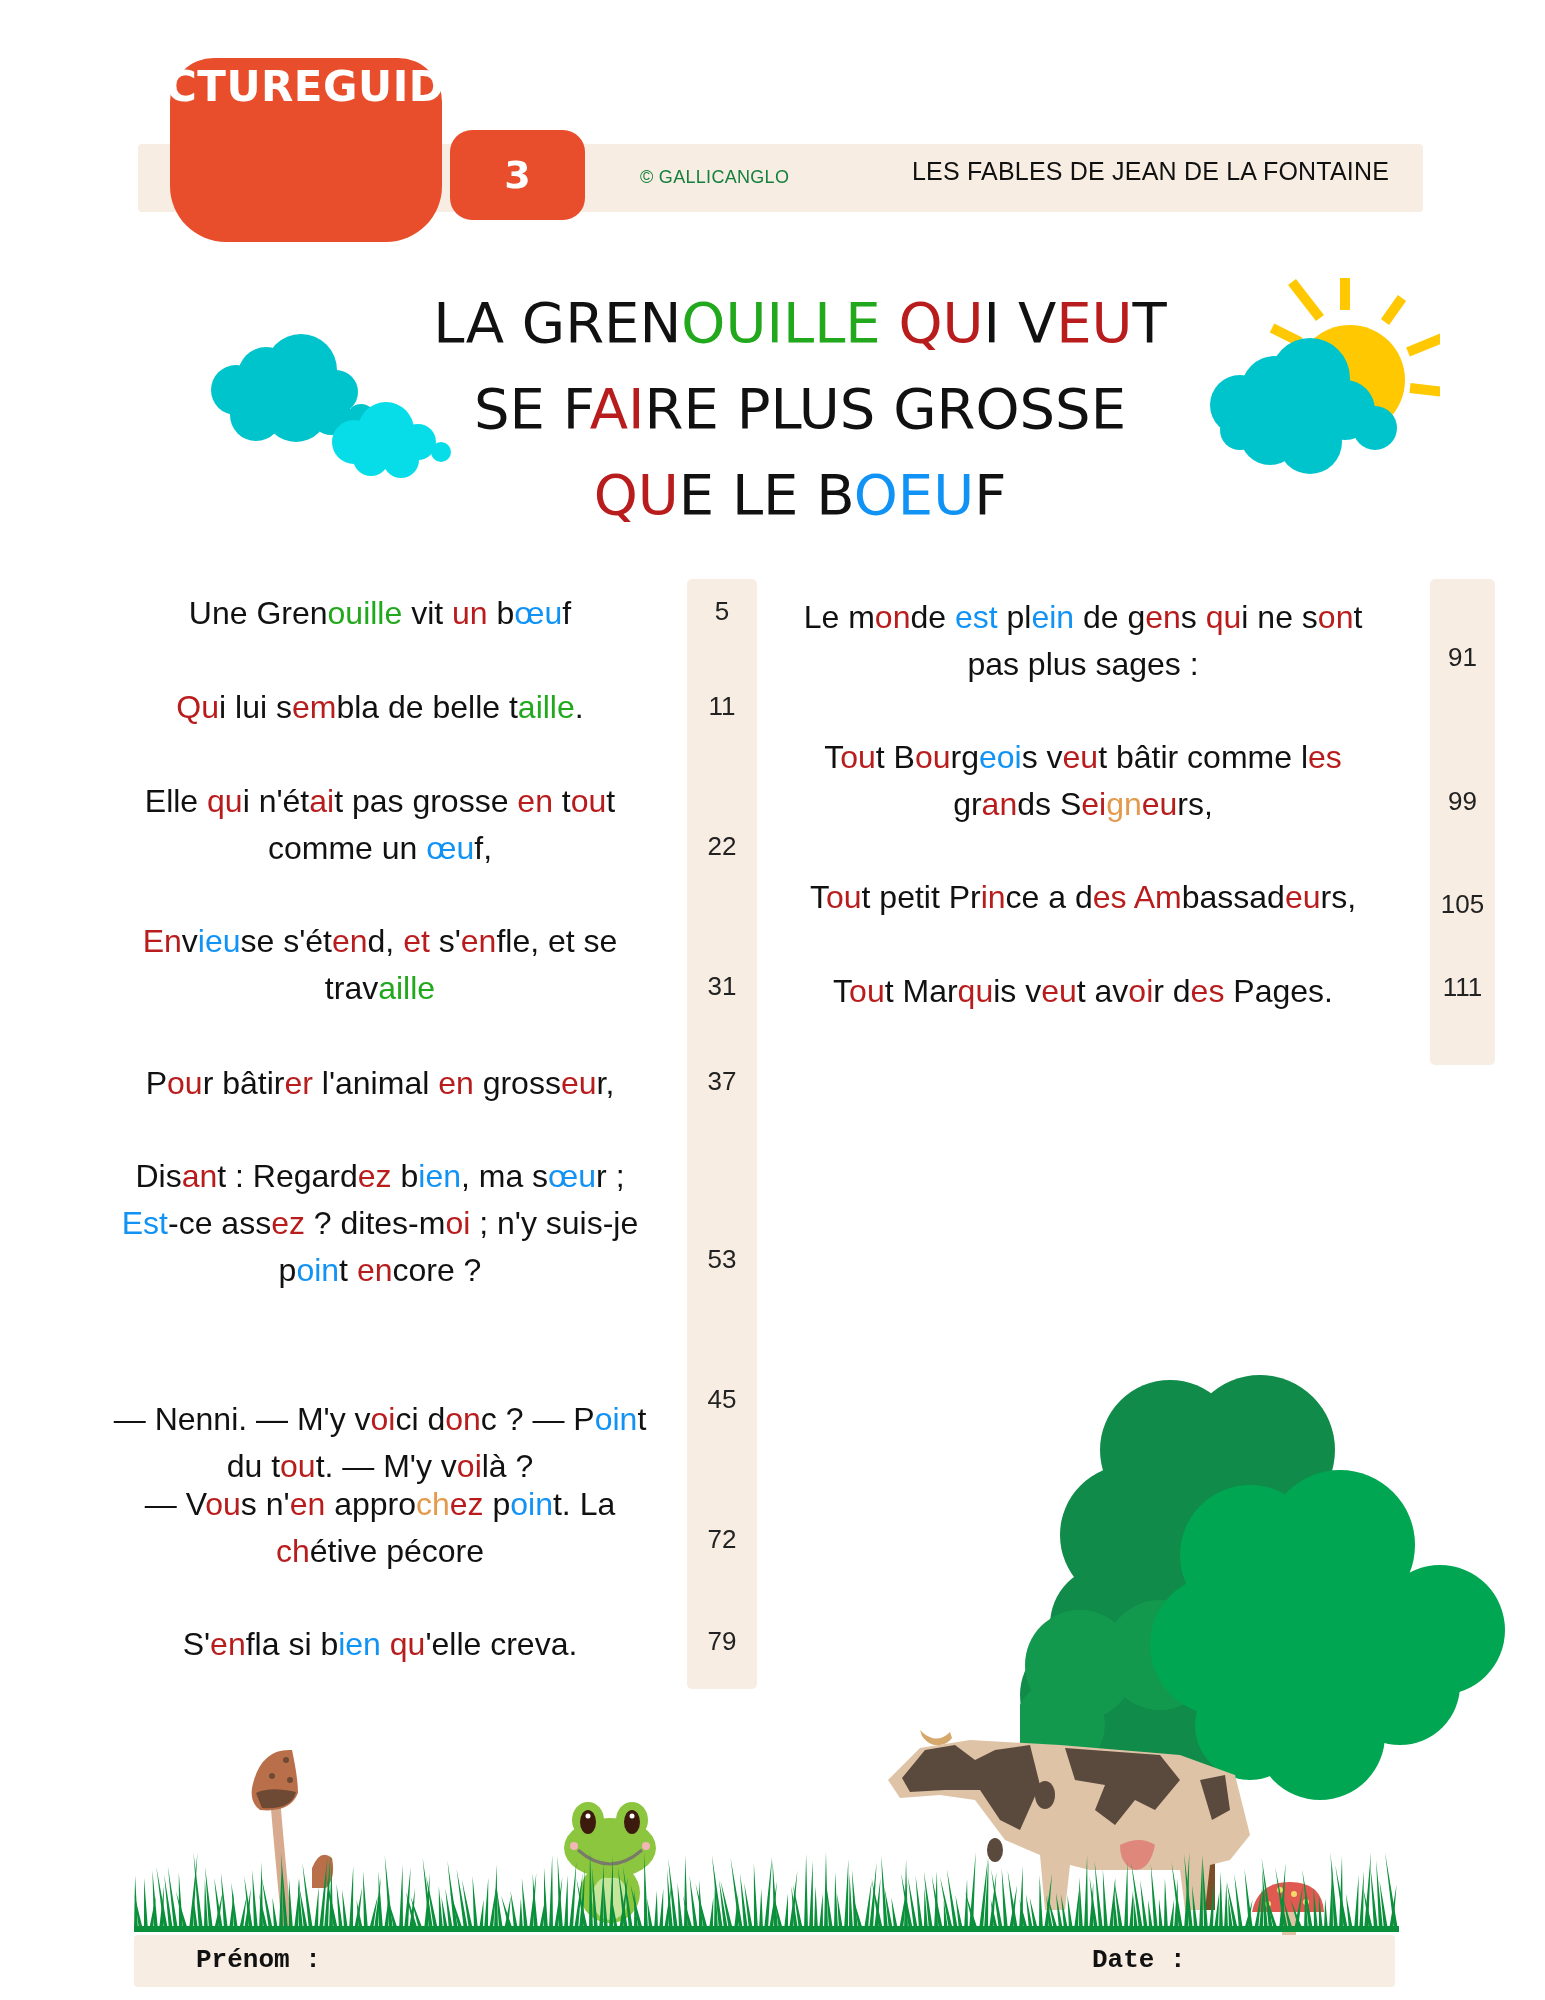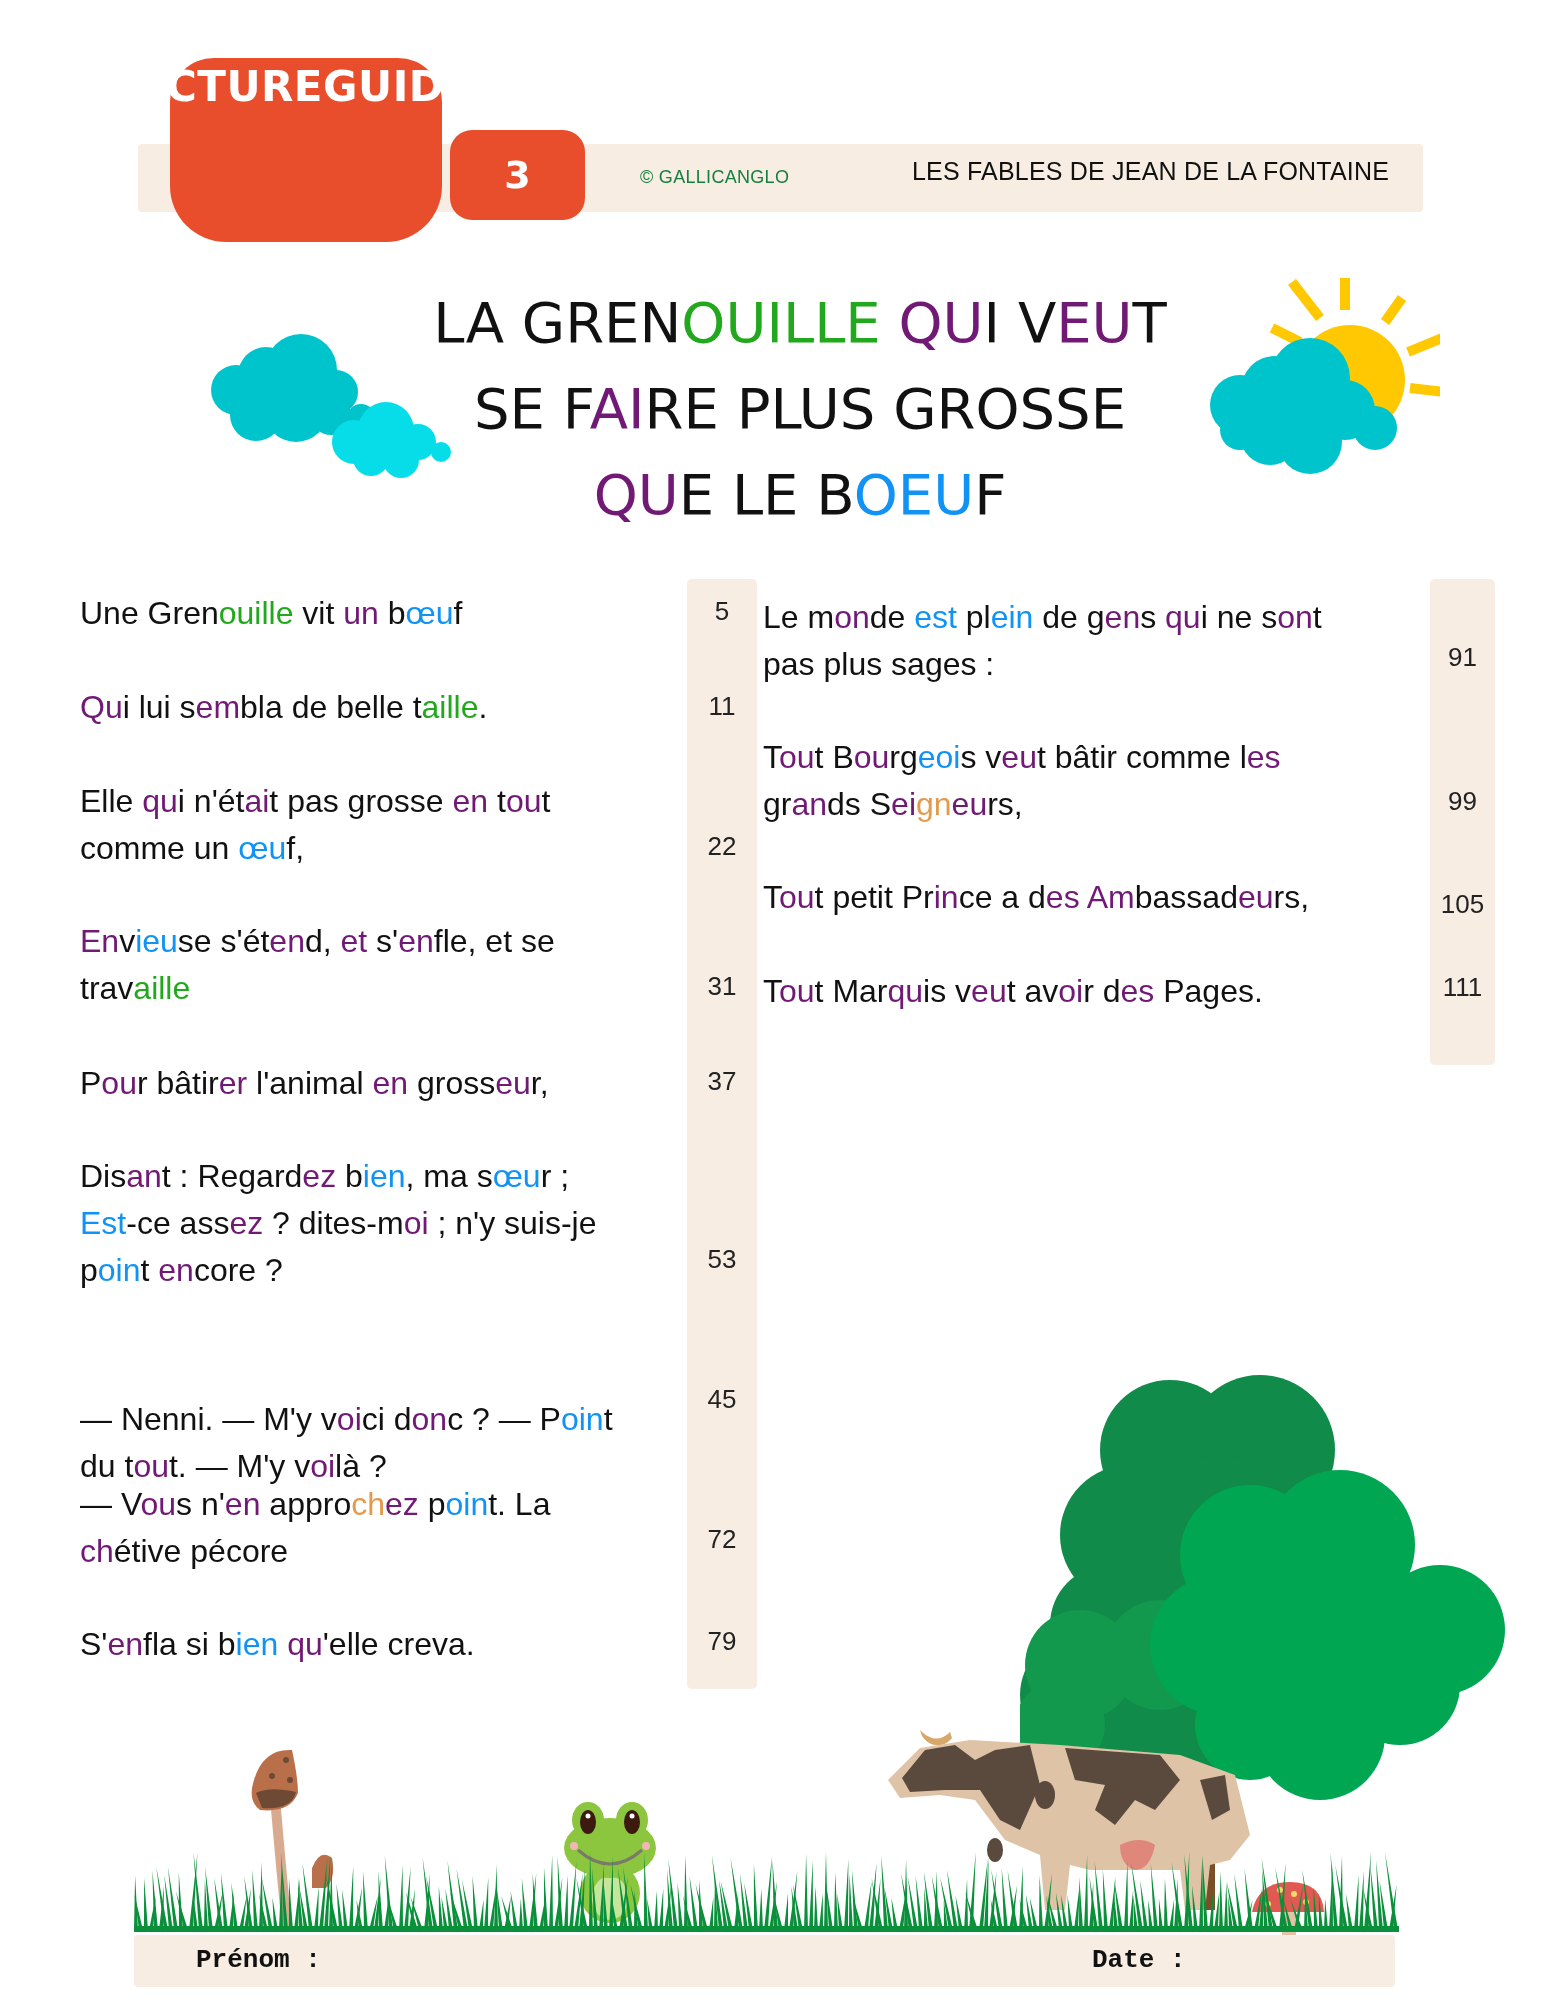--- a/index.html
+++ b/index.html
@@ -6,28 +6,28 @@
   body { width:1545px; height:2000px; position:relative; overflow:hidden; font-family:"Liberation Sans", sans-serif; }
   .abs { position:absolute; }
   
   .banner { left:138px; top:144px; width:1285px; height:68px; background:#f7ede3; border-radius:4px; }
   .badge { left:170px; top:58px; width:272px; height:184px; background:#e84e2c; border-radius:44px 44px 56px 56px; color:#fff; font-family:"DejaVu Sans", sans-serif; font-weight:bold; font-size:42px; line-height:58px; text-align:center; display:flex; justify-content:center; letter-spacing:0.5px; }
   .numbadge { left:450px; top:130px; width:135px; height:90px; background:#e84e2c; border-radius:22px; color:#fff; font-family:"DejaVu Sans", sans-serif; font-weight:bold; font-size:38px; display:flex; align-items:center; justify-content:center; }
   .copyright { left:640px; top:167px; font-size:18px; color:#15803d; letter-spacing:0.3px; }
   .series { left:912px; top:157px; font-size:25px; color:#111; letter-spacing:0.2px; }
   
   .title { left:300px; top:280px; width:1000px; text-align:center; font-family:"DejaVu Sans", sans-serif; font-size:56px; line-height:86px; color:#111; font-weight:normal; }
-  .c-red { color:#701a75; }
+  .c-red { color:#b91c1c; }
   .c-green { color:#22a81c; }
   .c-blue { color:#1193f5; }
   .c-orange { color:#e39a4c; }
   
   .numbar { background:#f7ede3; border-radius:5px; }
   .num { font-size:26px; color:#222; text-align:center; width:80px; }
-  .verse { font-family:"Liberation Sans", sans-serif; font-size:32px; line-height:47px; color:#111; text-align:left; }
+  .verse { font-family:"Liberation Sans", sans-serif; font-size:32px; line-height:47px; color:#111; text-align:center; }
   
   .footer { left:134px; top:1935px; width:1261px; height:52px; background:#f7ede3; border-radius:4px; }
   .flabel { font-family:Liberation Mono, monospace; font-weight:bold; font-size:26px; color:#111; top:1945px; }
 </style>
 </head>
 <body>
 
 <div class="abs banner"></div>
 <div class="abs badge">
   <span>LECTURE</span>

